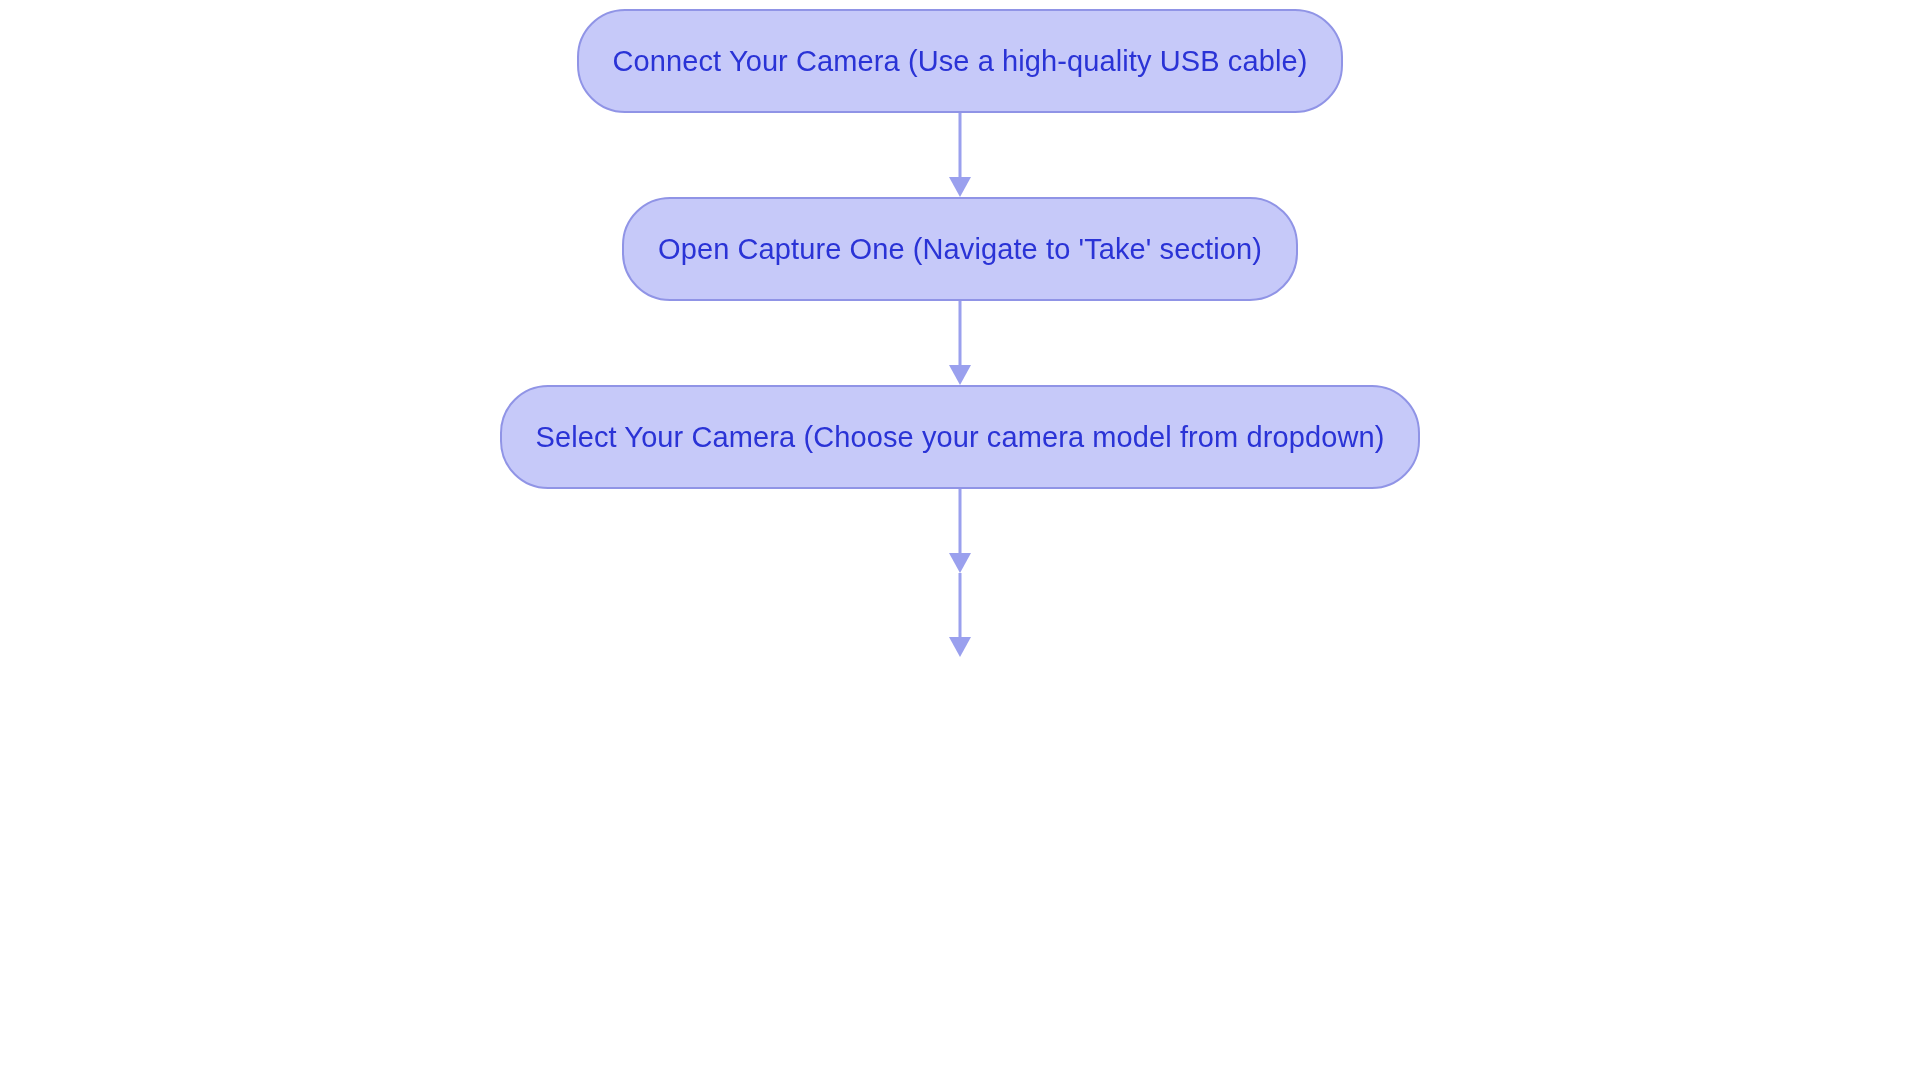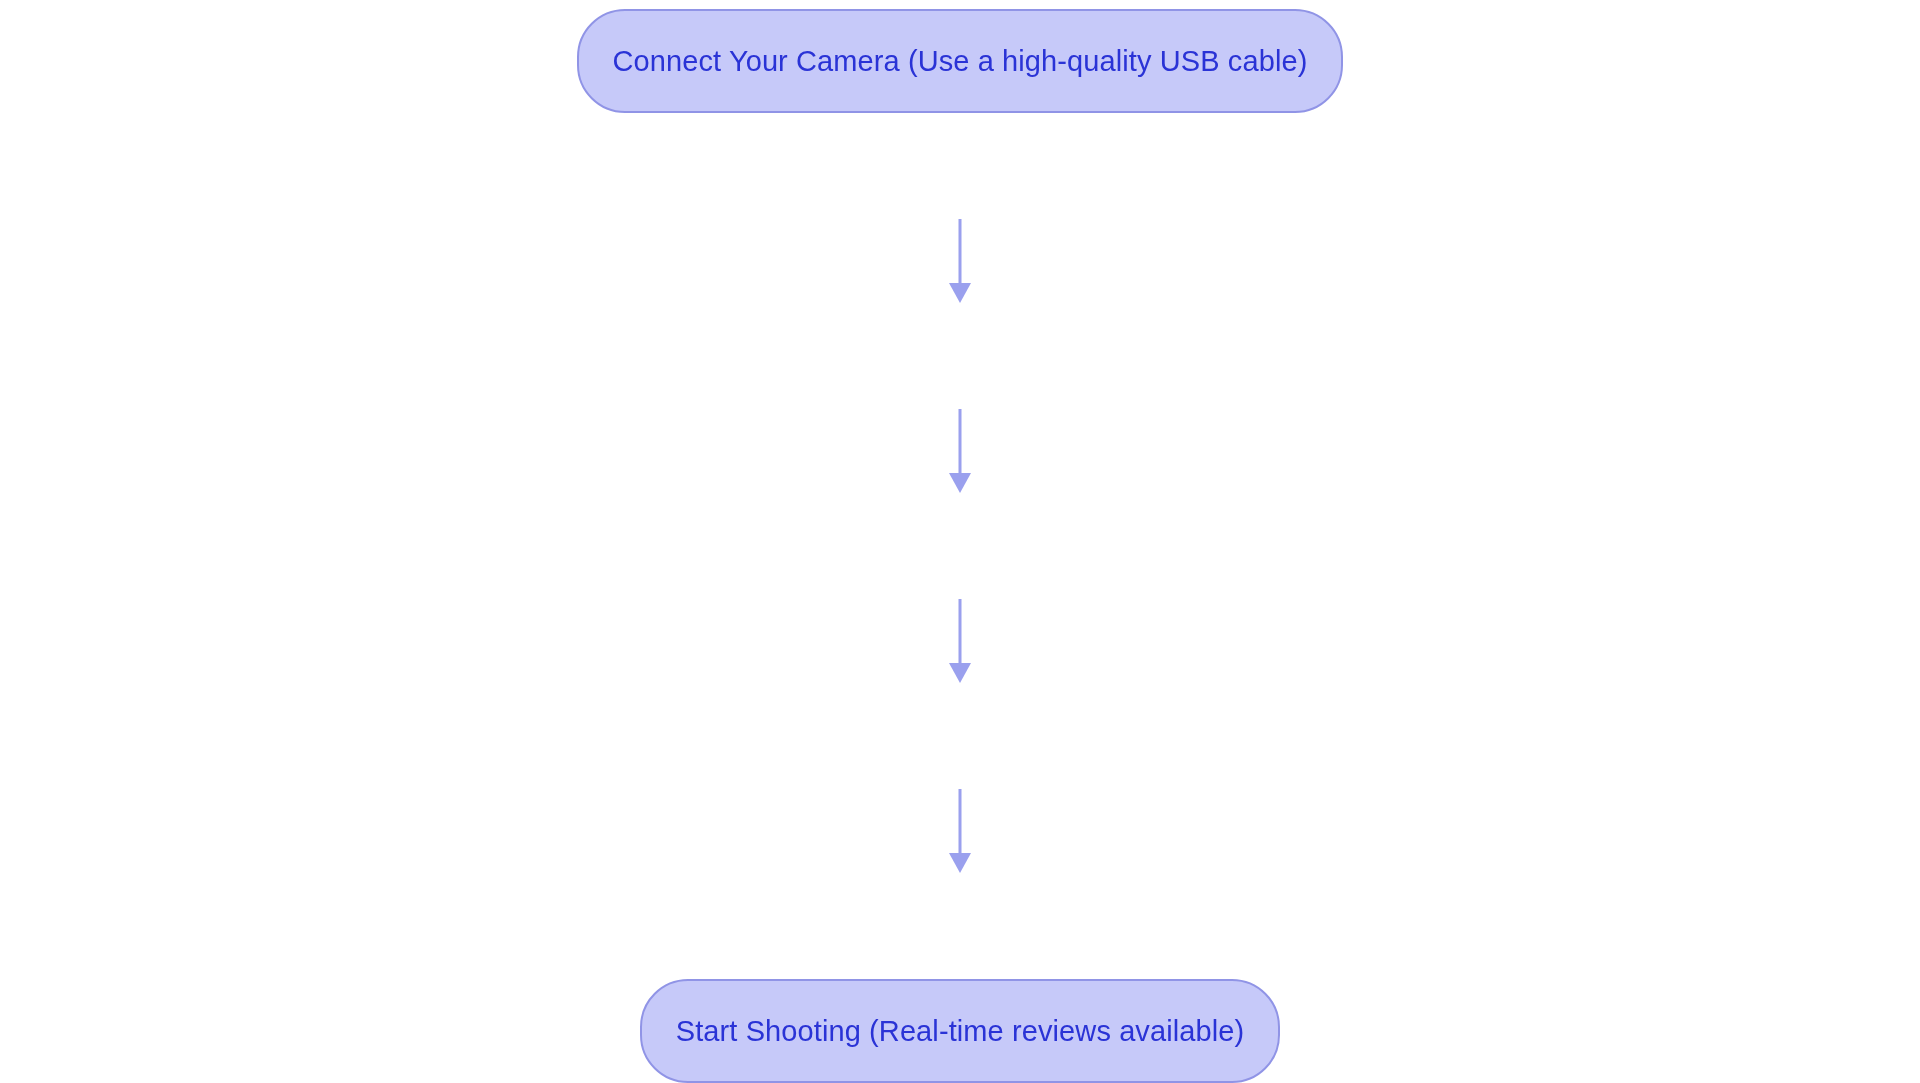--- a/index.html
+++ b/index.html
@@ -23,21 +23,20 @@
 
   .flow-column {
     position: absolute;
     left: 0;
     top: 0;
     width: 1920px;
     height: 1083px;
     display: flex;
     flex-direction: column;
     align-items: center;
-    justify-content: space-between;
   }
 
   .node {
     box-sizing: border-box;
     display: flex;
     align-items: center;
     justify-content: center;
     background: #c6c9f9;
     border: 2px solid #9094e6;
     border-radius: 48px;
@@ -105,36 +104,39 @@
 
     <div class="node node-1">
       <span class="node-label">Connect Your Camera (Use a high-quality USB cable)</span>
     </div>
 
     <div class="connector gap-1">
       <span class="connector-line"></span>
       <span class="connector-head"></span>
     </div>
 
+    <div class="node node-2">
+      <span class="node-label">Open Capture One (Navigate to 'Take' section)</span>
+    </div>
 
     <div class="connector gap-2">
       <span class="connector-line"></span>
       <span class="connector-head"></span>
     </div>
 
+    <div class="node node-3">
+      <span class="node-label">Select Your Camera (Choose your camera model from dropdown)</span>
+    </div>
 
     <div class="connector gap-3">
       <span class="connector-line"></span>
       <span class="connector-head"></span>
     </div>
 
 
     <div class="connector gap-4">
       <span class="connector-line"></span>
       <span class="connector-head"></span>
     </div>
 
-    <div class="node node-5">
-      <span class="node-label">Start Shooting (Real-time reviews available)</span>
-    </div>
 
   </div>
 </div>
 
 </body></html>

